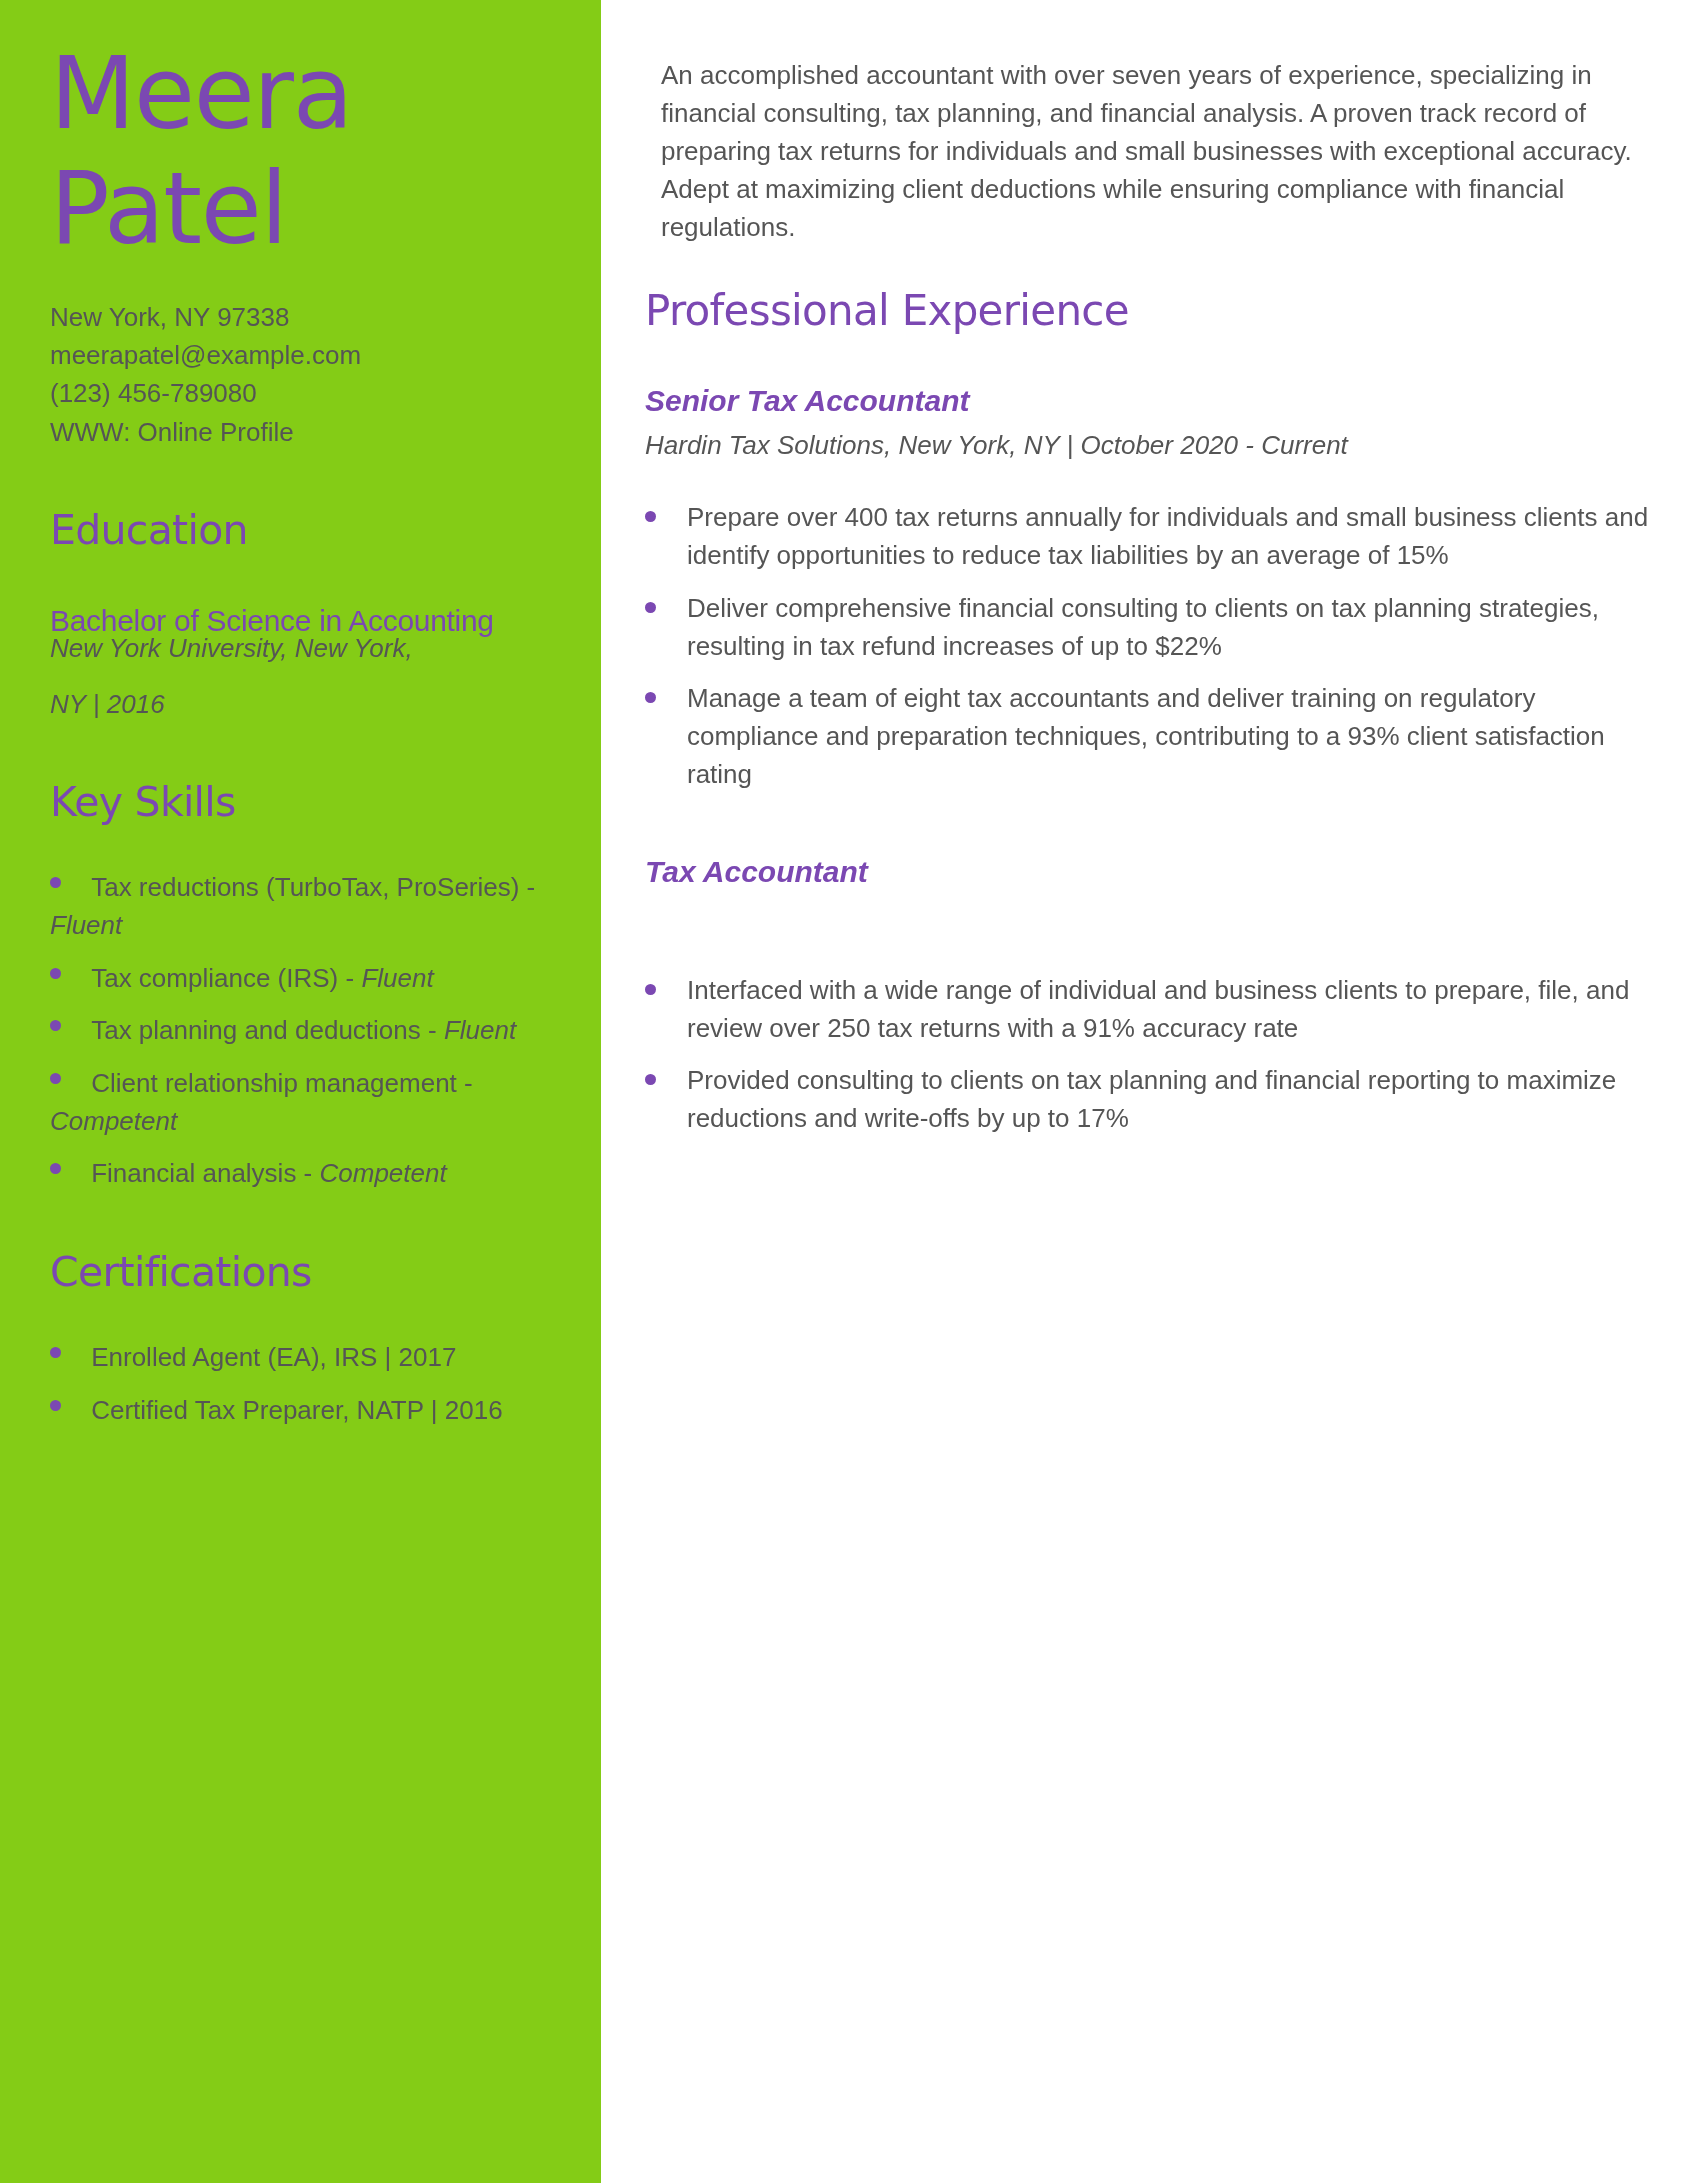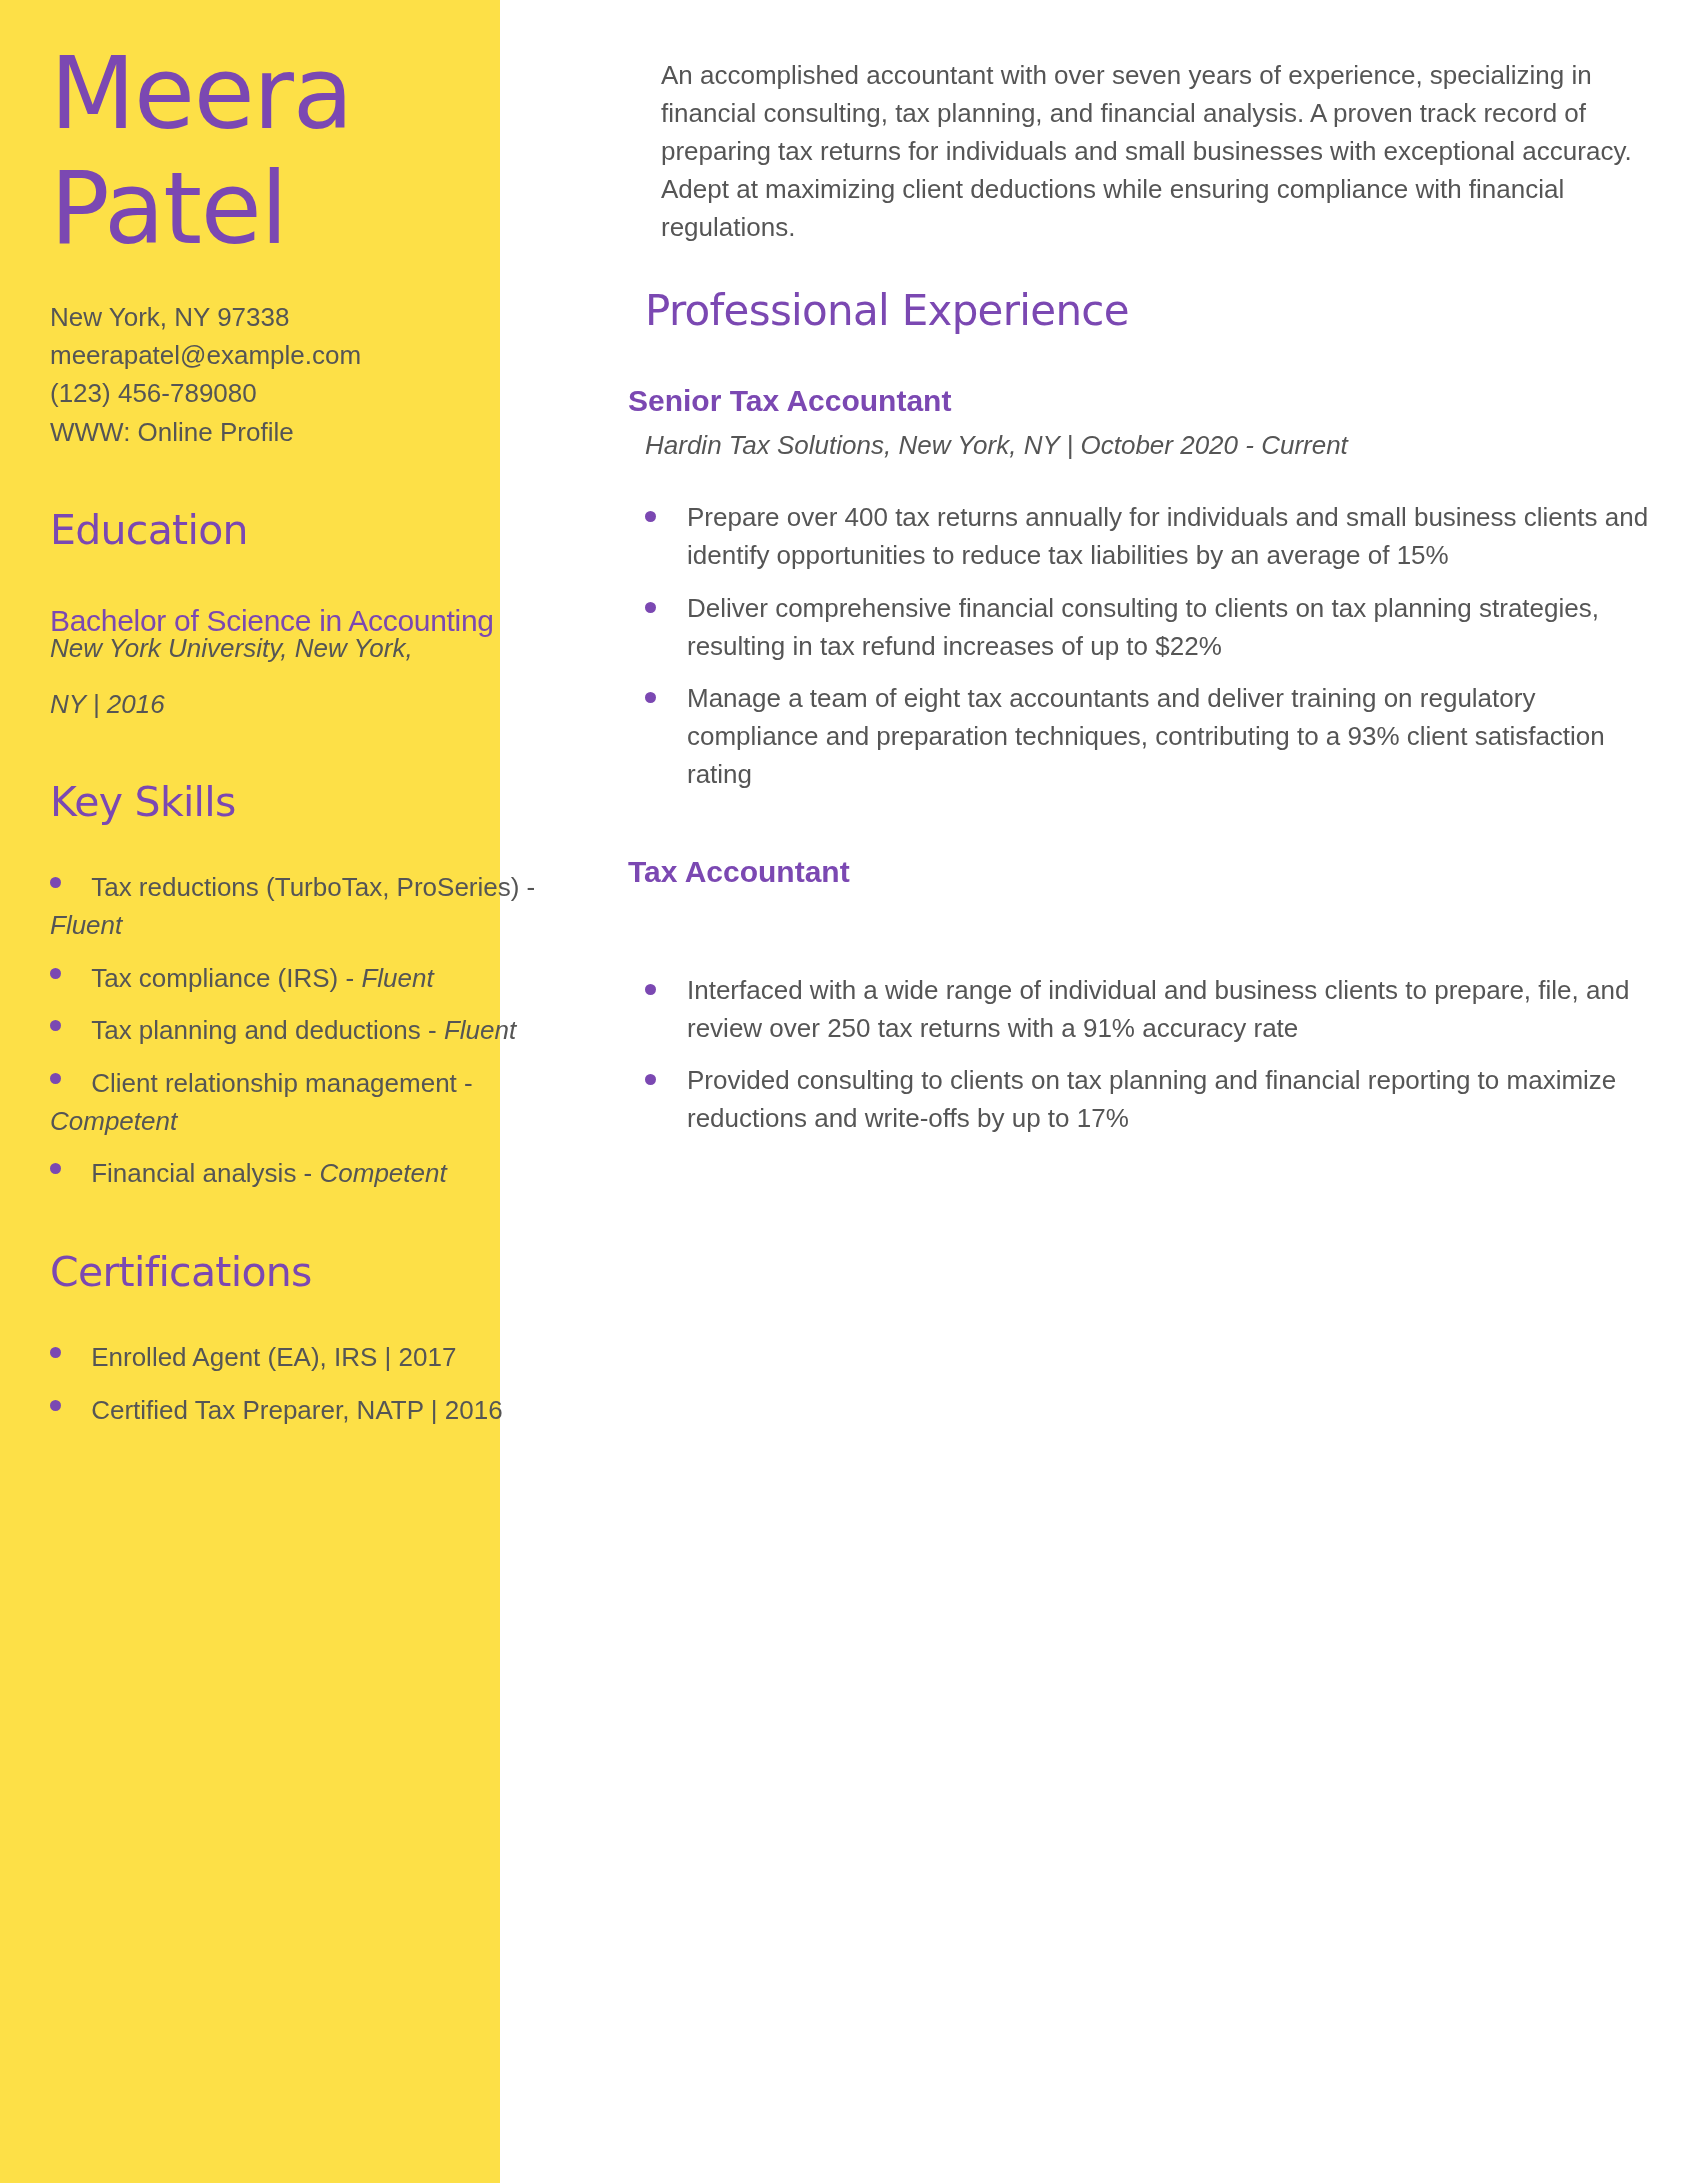--- a/index.html
+++ b/index.html
@@ -3,22 +3,22 @@
 <meta charset="utf-8">
 <style>
   html, body { margin: 0; padding: 0; }
   body {
     width: 1687px; height: 2183px; position: relative; overflow: hidden;
     background: #ffffff;
     font-family: "Liberation Sans", "DejaVu Sans", sans-serif;
     color: #555555;
   }
   .sidebar {
-    position: absolute; left: 0; top: 0; width: 500px; height: 2183px;
-    background: #fde047;
+    position: absolute; left: 0; top: 0; width: 601px; height: 2183px;
+    background: #84cc16;
   }
   .main {
     position: absolute; left: 601px; top: 0; width: 1086px; height: 2183px;
     background: #ffffff;
   }
   .abs { position: absolute; white-space: nowrap; }
   .purple { color: #7B48B2; }
   .name {
     left: 50px; font-size: 99px; line-height: 112px; letter-spacing: -1.3px;
     font-family: "DejaVu Sans", "Liberation Sans", sans-serif;
@@ -33,21 +33,21 @@
     background: #7B48B2; vertical-align: middle; position: relative; top: -6.6px;
   }
   .skill .dot, .cert .dot { margin-right: 30px; }
   .cert { left: 50px; font-size: 26px; line-height: 38px; }
 
   .summary {
     left: 44px; top: 40px; width: 1006px; font-size: 26px; line-height: 38px;
     white-space: normal; color: #555;
   }
   .main-h { left: 44px; font-size: 42px; line-height: 49px; font-family: "DejaVu Sans", sans-serif; letter-spacing: -0.7px; }
-  .job-title { left: 27px; font-size: 30px; line-height: 37px; font-weight: bold; }
+  .job-title { left: 44px; font-size: 30px; line-height: 37px; font-weight: bold; font-style: italic; }
   .job-meta { left: 44px; font-size: 26px; line-height: 33px; font-style: italic; }
   .bul { left: 44px; width: 1006px; white-space: normal; font-size: 26px; line-height: 38px; }
   .bul .dot { position: absolute; left: 0; top: 13.2px; }
   .bul .txt { display: block; margin-left: 42px; }
 </style>
 </head>
 <body>
 
 <aside class="sidebar">
   <div class="abs name purple" style="top:38px;">Meera</div>

